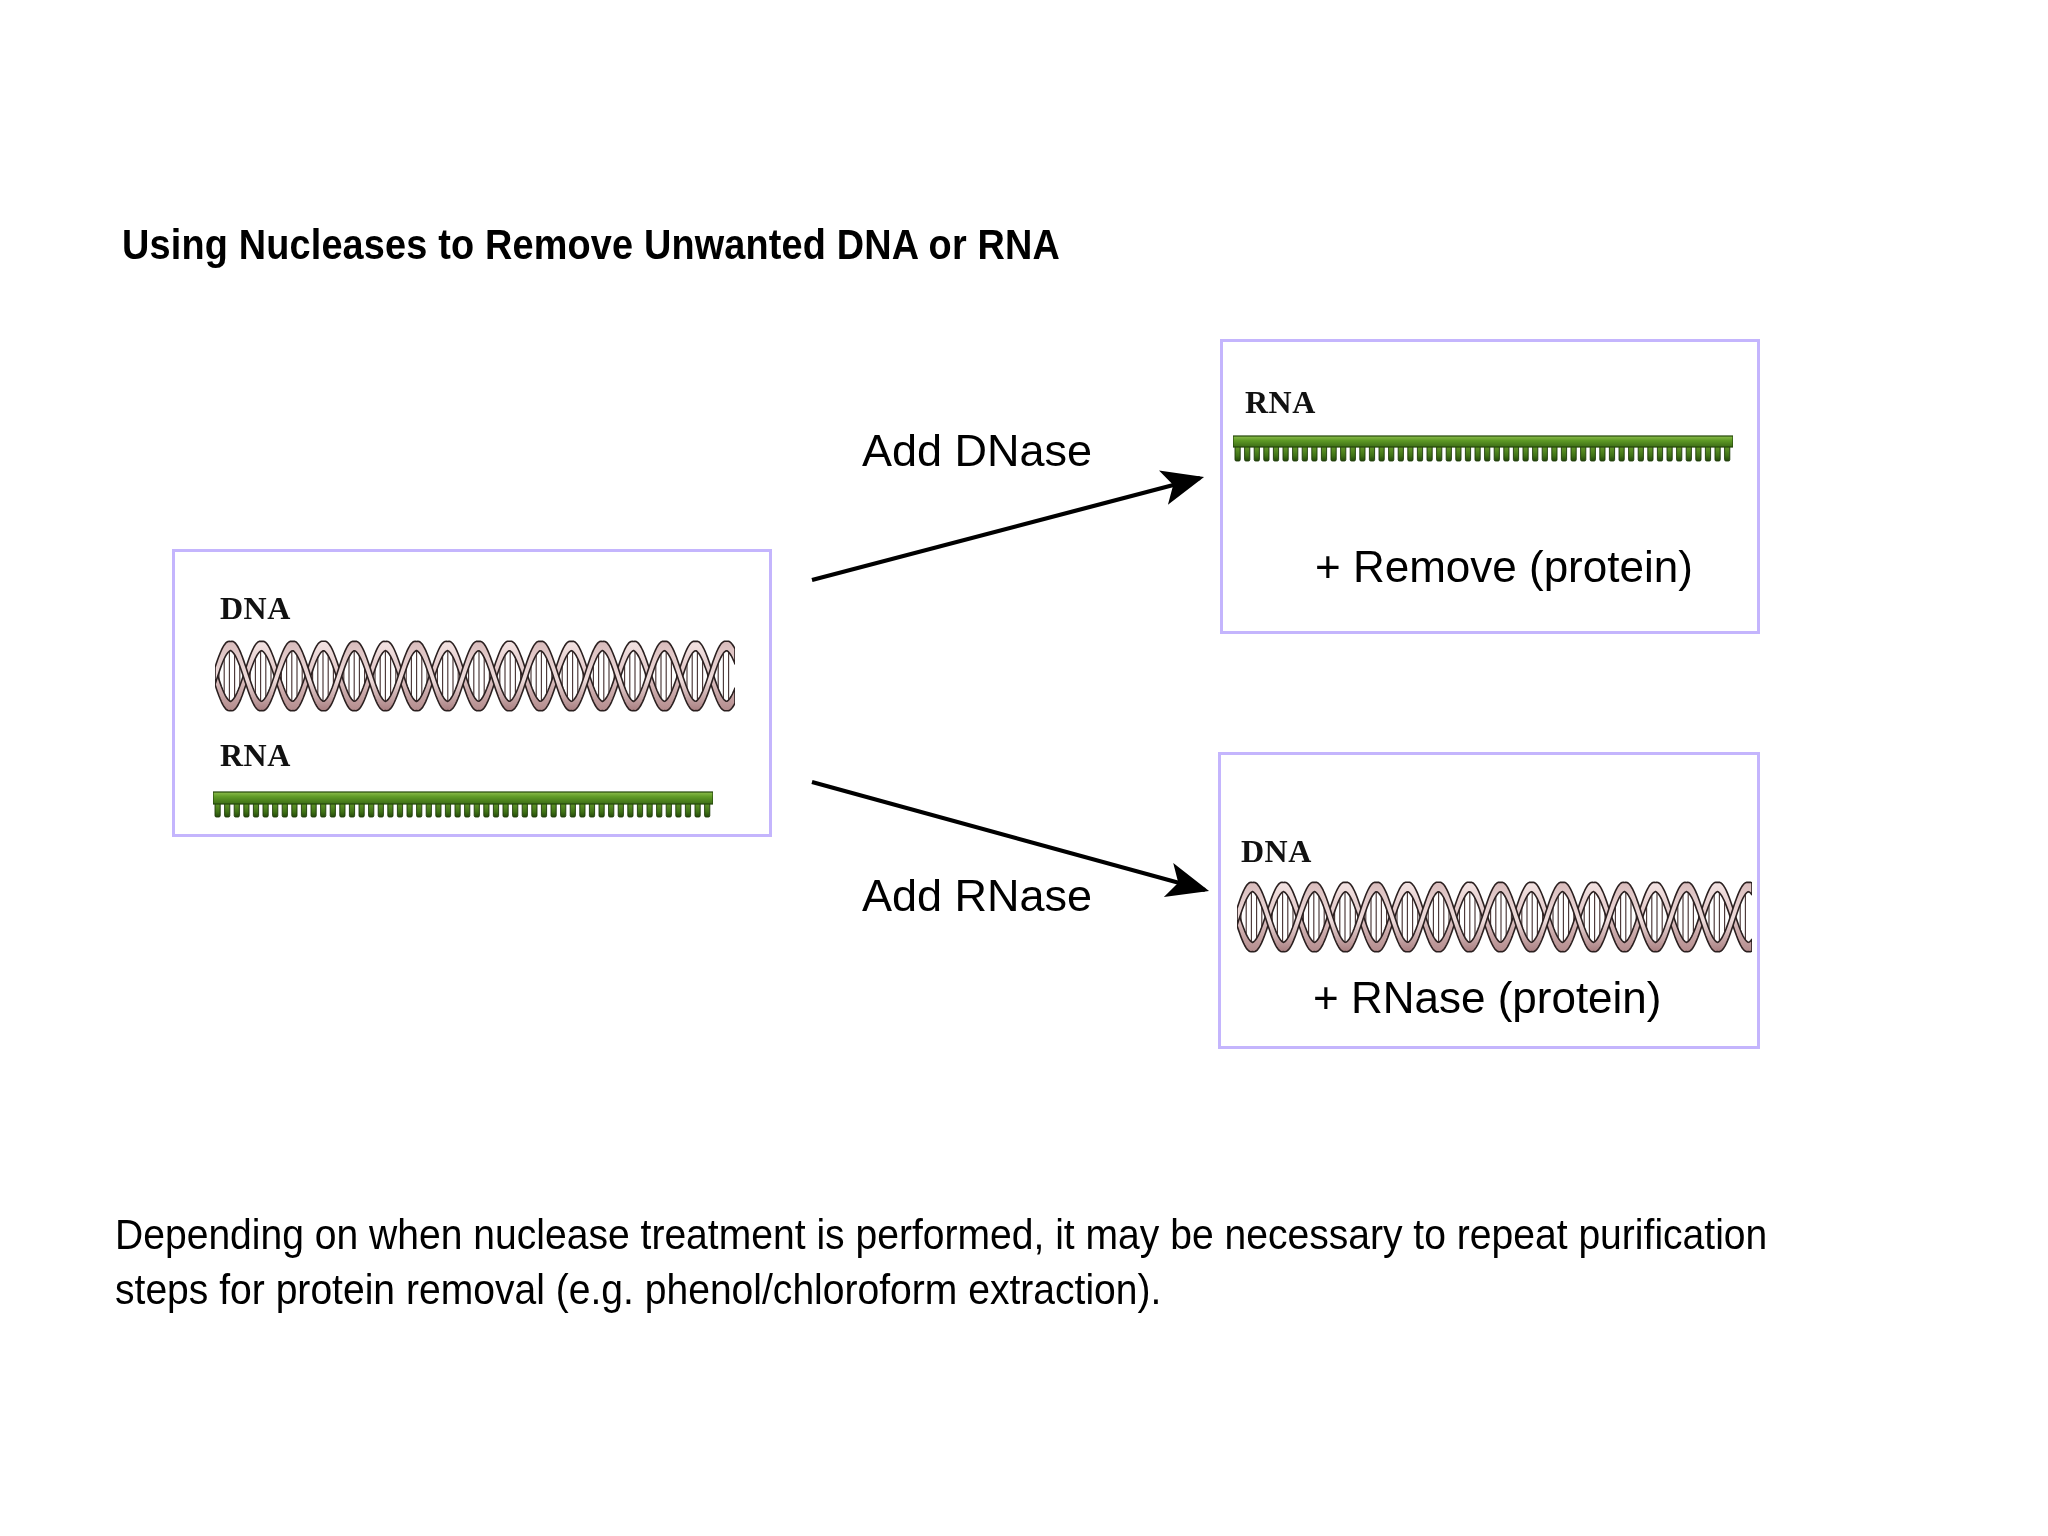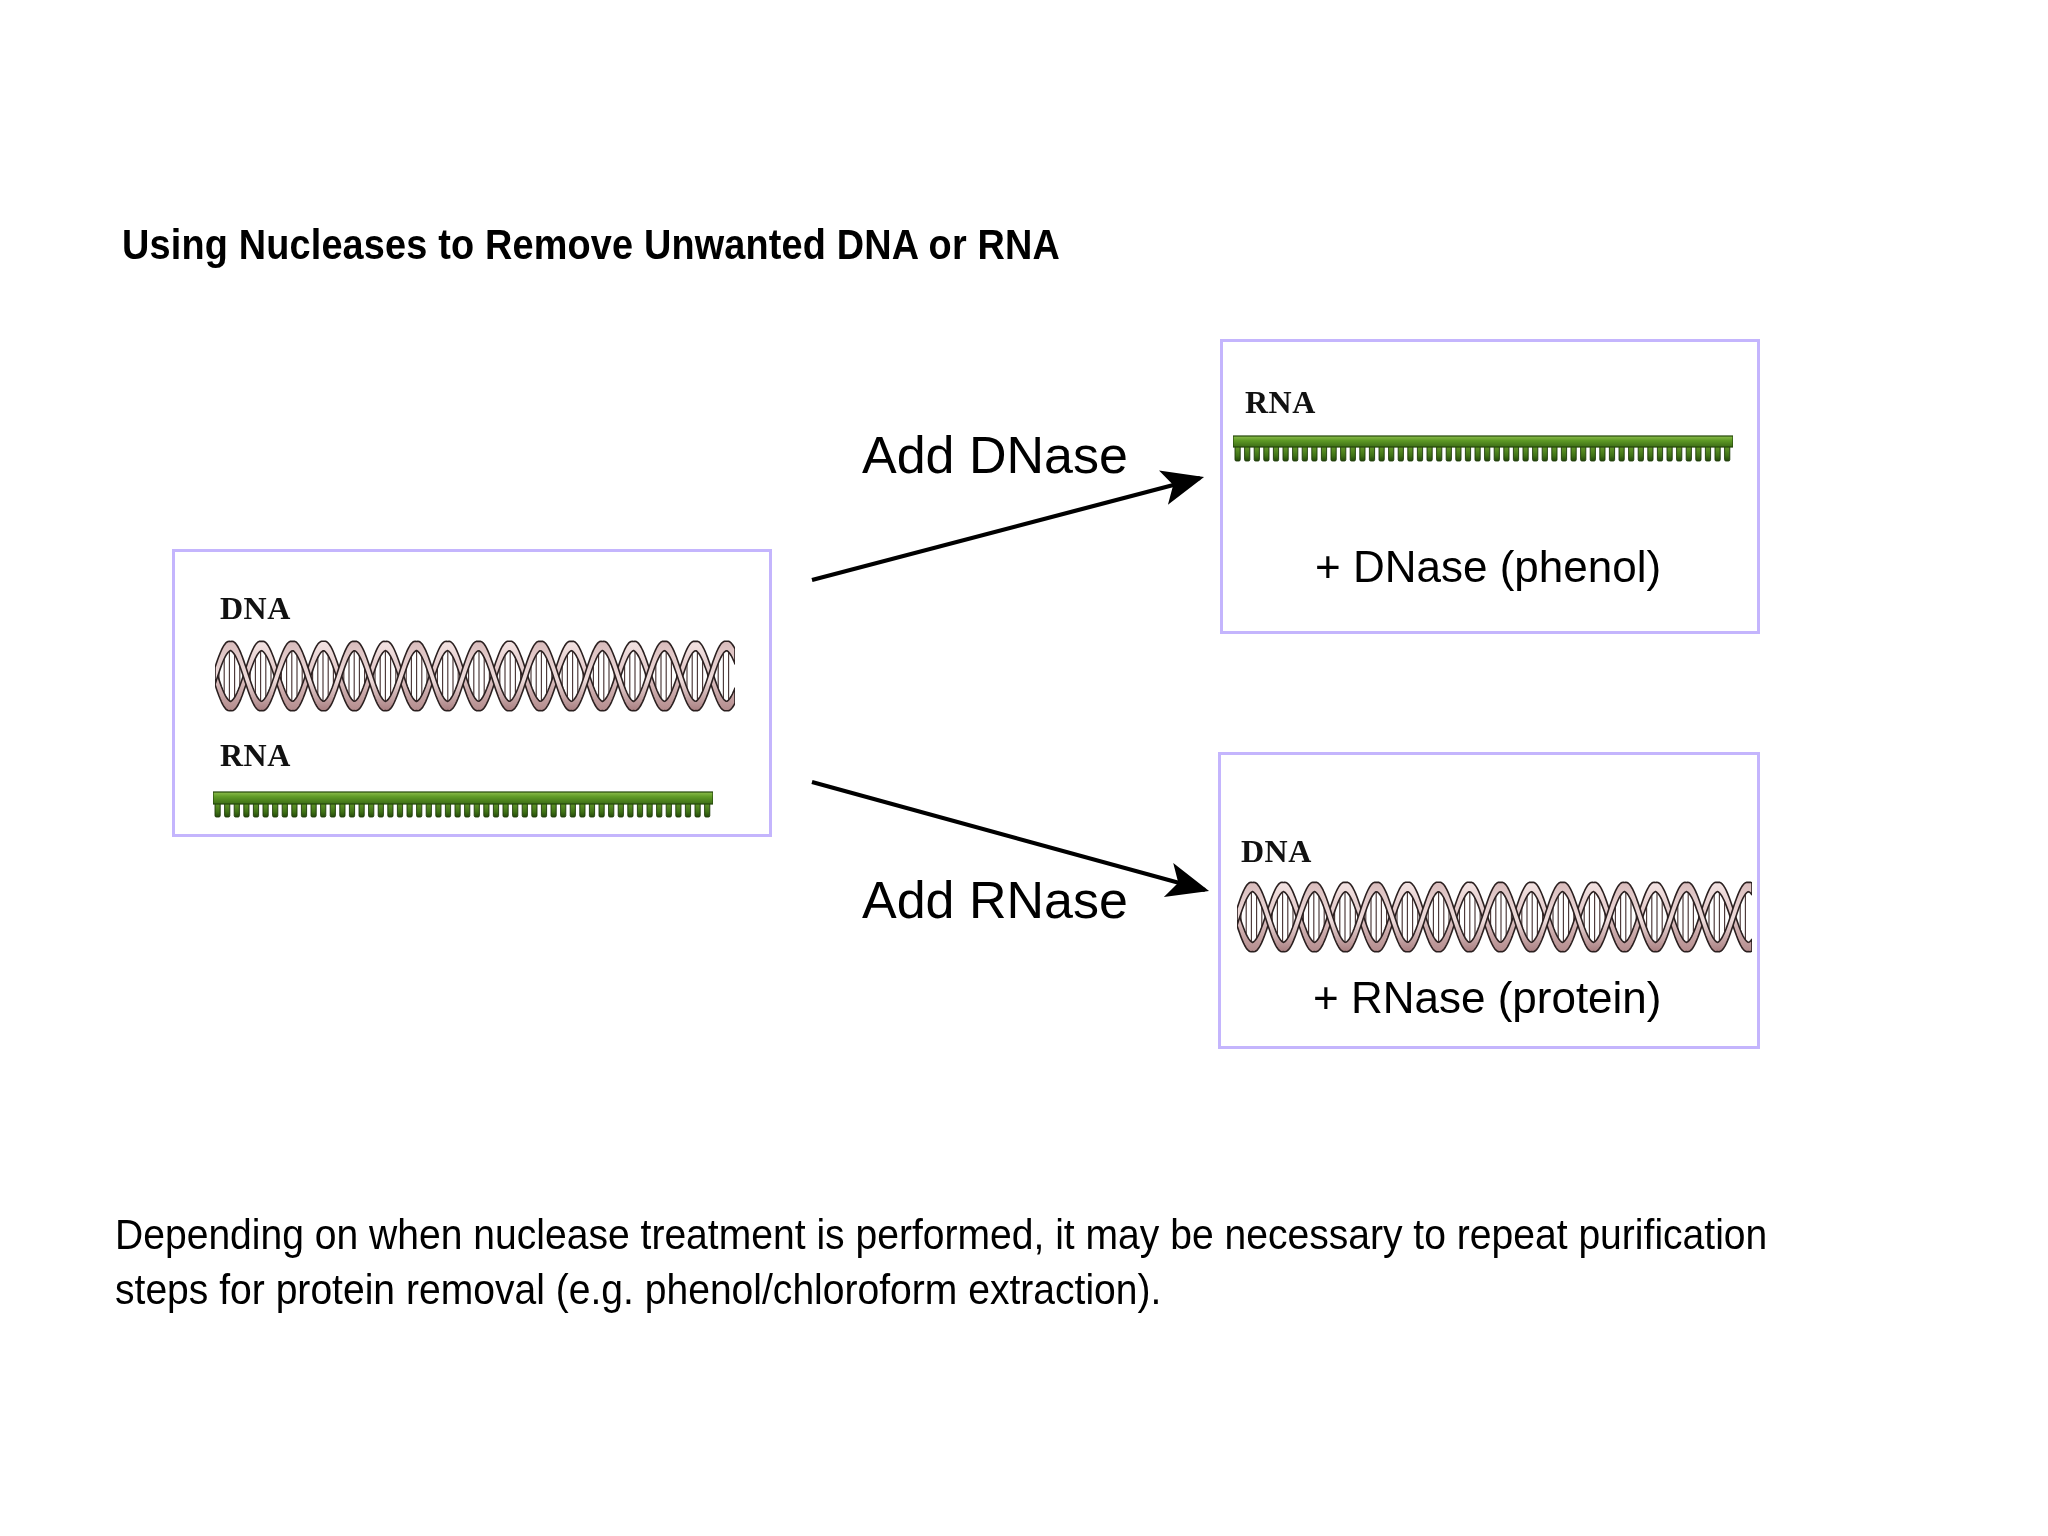--- a/index.html
+++ b/index.html
@@ -58,21 +58,21 @@
     font-family: "Liberation Sans", sans-serif;
     font-size: 44px;
     color: #000;
     white-space: nowrap;
   }
 
   
   .arrow-label {
     position: absolute;
     font-family: "Liberation Sans", sans-serif;
-    font-size: 52px;
+    font-size: 45px;
     color: #000;
     white-space: nowrap;
   }
   #label-add-dnase { left: 862px; top: 425px; }
   #label-add-rnase { left: 862px; top: 870px; }
 
   
   #arrow-layer {
     position: absolute;
     left: 0; top: 0;
@@ -367,21 +367,21 @@
           <rect x="453.20" y="10" width="5.2" height="17" rx="1.3" fill="url(#rnaTooth)" stroke="#1d3a09" stroke-width="0.9"></rect>
           <rect x="462.80" y="10" width="5.2" height="17" rx="1.3" fill="url(#rnaTooth)" stroke="#1d3a09" stroke-width="0.9"></rect>
           <rect x="472.40" y="10" width="5.2" height="17" rx="1.3" fill="url(#rnaTooth)" stroke="#1d3a09" stroke-width="0.9"></rect>
           <rect x="482.00" y="10" width="5.2" height="17" rx="1.3" fill="url(#rnaTooth)" stroke="#1d3a09" stroke-width="0.9"></rect>
           <rect x="491.60" y="10" width="5.2" height="17" rx="1.3" fill="url(#rnaTooth)" stroke="#1d3a09" stroke-width="0.9"></rect>
         </g>
       <rect x="0" y="2" width="500" height="11" fill="url(#rnaBar)" stroke="#24470b" stroke-width="1.2"></rect>
     </svg>
   </div>
 
-  <div class="panel-caption" style="left:92px; top:200px;">+ DNase (phenol)</div>
+  <div class="panel-caption" style="left:92px; top:200px;">+ Remove (protein)</div>
 </div>
 
 <div class="panel" id="panel-rnase">
 
   <div class="mol-label" style="left:20px; top:78px;">DNA</div>
 
   <div class="mol-graphic" style="left:16px; top:118px; width:515px; height:88px;">
     <svg width="515" height="88" viewBox="0 0 515 88" xmlns="http://www.w3.org/2000/svg">
       <g stroke="#4a3636" stroke-width="1.1">
         <g id="dna-rungs-2">

